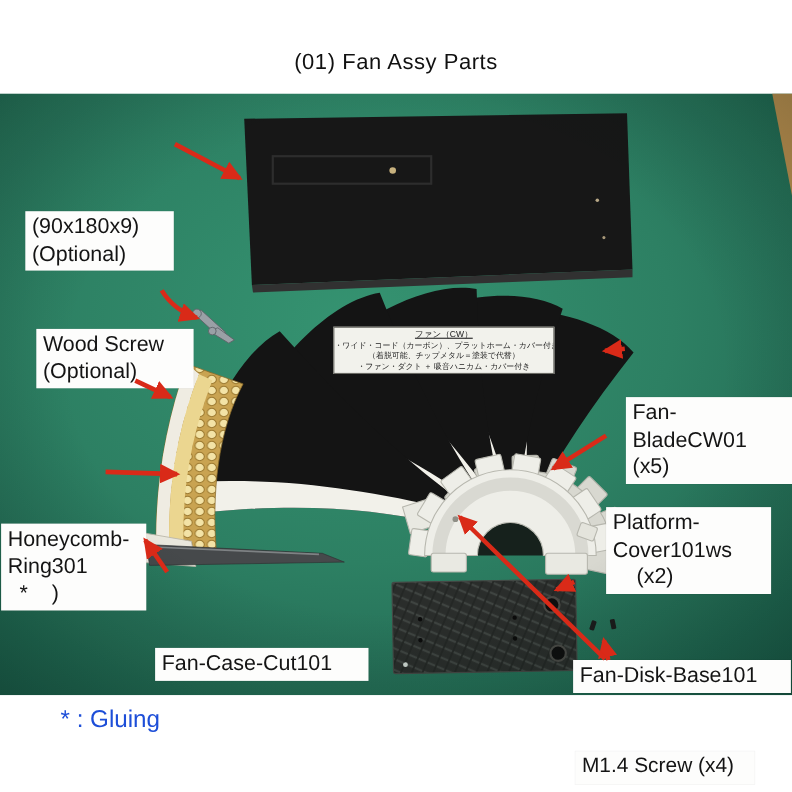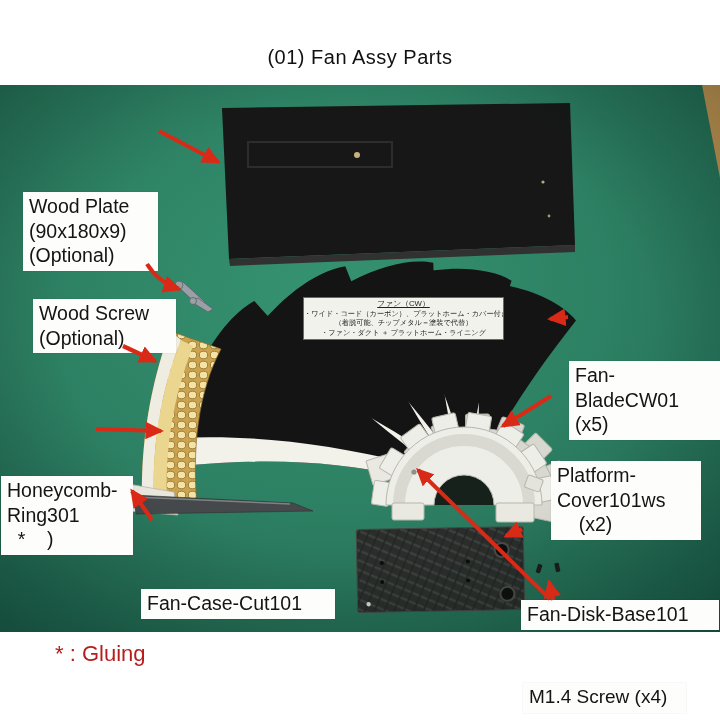--- a/index.html
+++ b/index.html
@@ -27,21 +27,21 @@
   .plabel{position:absolute;z-index:4;background:#fdfdfc;color:#141414;
           font-size:19.5px;line-height:24.5px;padding:2px 4px 3px 6px;
           box-sizing:border-box;box-shadow:0 0 0 .5px rgba(0,0,0,.06);}
   .plabel span{display:block;white-space:pre;}
   .plate-note{position:absolute;z-index:3;left:303px;top:202px;width:201px;height:43px;
               background:#f2f2ec;border:1px solid #6a6a64;box-sizing:border-box;
               font-size:7.2px;line-height:9.6px;text-align:center;color:#222;
               overflow:hidden;padding-top:1px;margin-top:10px;}
   .plate-note .note-heading{text-decoration:underline;font-size:7.8px;display:block;}
   .plate-note span{display:block;white-space:nowrap;}
-  .footnote{position:absolute;left:55px;top:641px;font-size:22px;color:#b91c1c;z-index:2;white-space:pre;text-align:right;}
+  .footnote{position:absolute;left:55px;top:641px;font-size:22px;color:#1d4ed8;z-index:2;white-space:pre;text-align:right;}
 </style>
 </head>
 <body>
 
 <div class="stage">
 
   <div class="page-title">(01) Fan Assy Parts</div>
 
   <div class="photo">
 
@@ -149,25 +149,24 @@
         <rect x="555" y="563" width="4.5" height="9" rx="1" transform="rotate(-12,557,567)"></rect>
       </g>
 
       <rect x="0" y="85" width="720" height="547" fill="url(#vig)"></rect>
     </svg>
 
     <div class="plate-note">
       <span class="note-heading">ファン（CW）</span>
       <span>・ワイド・コード（カーボン）、プラットホーム・カバー付き</span>
       <span>（着脱可能、チップメタル＝塗装で代替）</span>
-      <span>・ファン・ダクト ＋ プラットホーム・ライニング</span>
+      <span>・ファン・ダクト ＋ 吸音ハニカム・カバー付き</span>
     </div>
 
     <div class="plabel" style="left:23px;top:107px;width:135px">
-      <span>Wood Plate</span>
       <span>(90x180x9)</span>
       <span>(Optional)</span>
     </div>
 
     <div class="plabel" style="left:33px;top:214px;width:143px">
       <span>Wood Screw</span>
       <span>(Optional)</span>
     </div>
 
 

